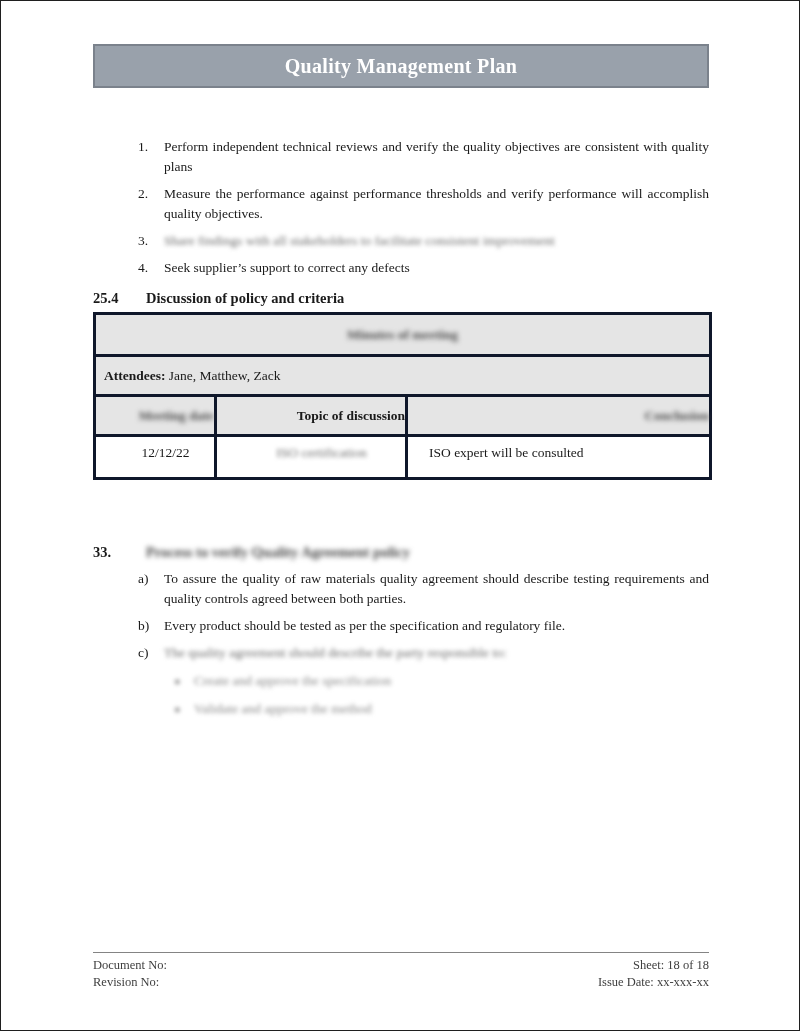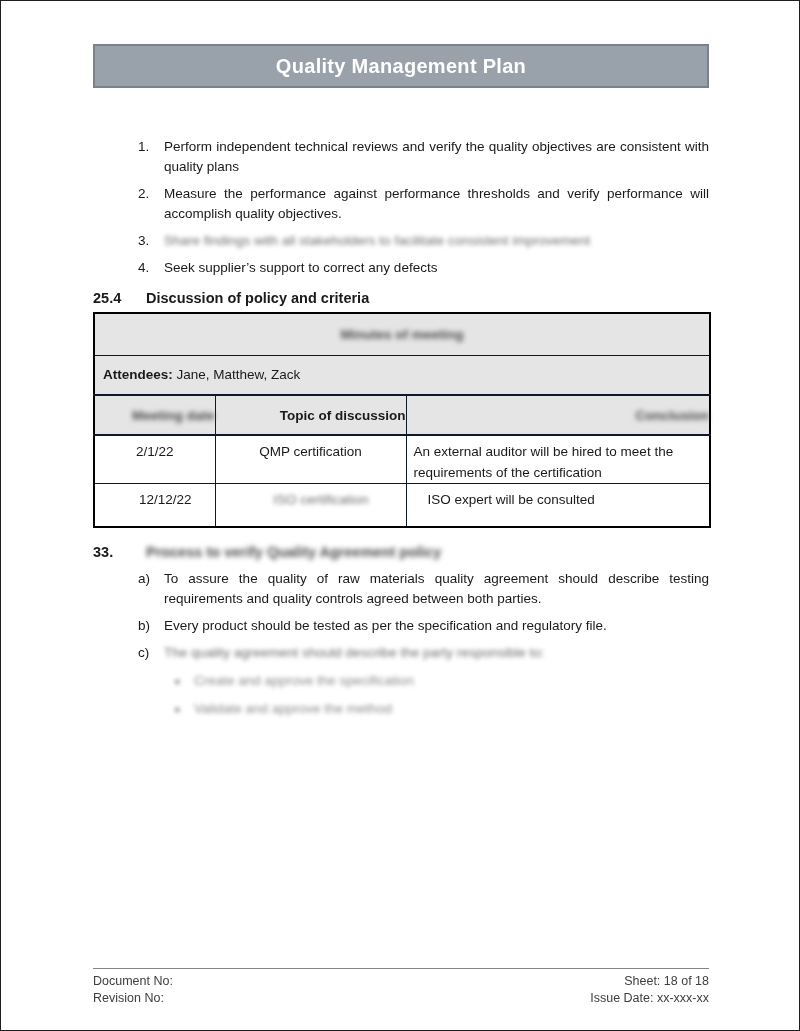--- a/index.html
+++ b/index.html
@@ -2,21 +2,21 @@
 <html style="--title-bar-bg: #99a1ab; --title-bar-border: #7b828c; --table-header-bg: #e5e5e5; --text: #1a1a1a; --footer-text: #3e3e3e;"><head>
 <meta charset="utf-8">
 <style>
   * { margin:0; padding:0; box-sizing:border-box; }
   html,body { background:#ffffff; }
   .page {
     position:relative;
     width:800px; height:1031px;
     background:#ffffff;
     border:1px solid #1f1f1f;
-    font-family:Liberation Sans, sans-serif;
+    font-family:Liberation Serif, serif;
     color:var(--text,#1a1a1a);
     font-size:13.5px;
     overflow:hidden;
   }
 
   
   .titlebar {
     position:absolute; left:92px; top:43px; width:616px; height:44px;
     background:var(--title-bar-bg,#99a1ab);
     border:2px solid var(--title-bar-border,#7b828c);
@@ -48,38 +48,38 @@
   .blur-mid   { color:#6d6d6d; filter:blur(2.2px); }
   .blur-light { color:#8a8a8a; filter:blur(2.2px); }
 
   
   table.minutes {
     position:absolute; left:92px; top:311px; width:616px;
     border-collapse:collapse; table-layout:fixed;
     border:2px solid #000; font-size:13.5px;
   }
   table.minutes td {
-    border:1px solid #0f172a; line-height:21px;
+    border:3px solid #0f172a; line-height:21px;
   }
   td.shaded { background:var(--table-header-bg,#e5e5e5); }
   tr.caption-row td { height:42px; text-align:center; font-weight:bold; }
   tr.attendees-row td { height:40px; padding-left:8px; border-bottom-width:2px; }
   tr.cols-row td { height:40px; text-align:right; font-weight:bold; border-bottom-width:2px; }
   tr.data-row td { vertical-align:top; padding-top:5px; }
   tr.data-row td.c-date, tr.data-row td.c-topic { text-align:center; }
   tr.data-row td.c-concl { padding-left:7px; padding-right:7px; text-align:left; }
   tr.data-row.r1 td { height:44px; }
   tr.data-row.r2 td { height:43px;padding-left:21px; }
 
   
   .footer {
     position:absolute; left:92px; top:951px; width:616px;
     border-top:1px solid #848484; padding-top:4px;
     display:flex; justify-content:space-between;
-    font-size:12.5px; line-height:17px; color:var(--footer-text,#3e3e3e);margin-top:16px;
+    font-size:12.5px; line-height:17px; color:var(--footer-text,#3e3e3e);
   }
   .footer .right { text-align:right; }
 </style>
 </head>
 <body>
 
 <div class="page">
 
   <div class="titlebar">
     <div class="title">Quality Management Plan</div>
@@ -130,25 +130,20 @@
       </tr>
       <tr class="cols-row">
         <td class="shaded">
           <span class="blur-dark">Meeting date</span>
         </td>
         <td class="shaded">Topic of discussion</td>
         <td class="shaded">
           <span class="blur-dark">Conclusion</span>
         </td>
       </tr>
-      <tr class="data-row r1">
-        <td class="c-date">2/1/22</td>
-        <td class="c-topic">QMP certification</td>
-        <td class="c-concl">An external auditor will be hired to meet the requirements of the certification</td>
-      </tr>
       <tr class="data-row r2">
         <td class="c-date">12/12/22</td>
         <td class="c-topic">
           <span class="blur-mid">ISO certification</span>
         </td>
         <td class="c-concl">ISO expert will be consulted</td>
       </tr>
     </tbody>
   </table>
 

